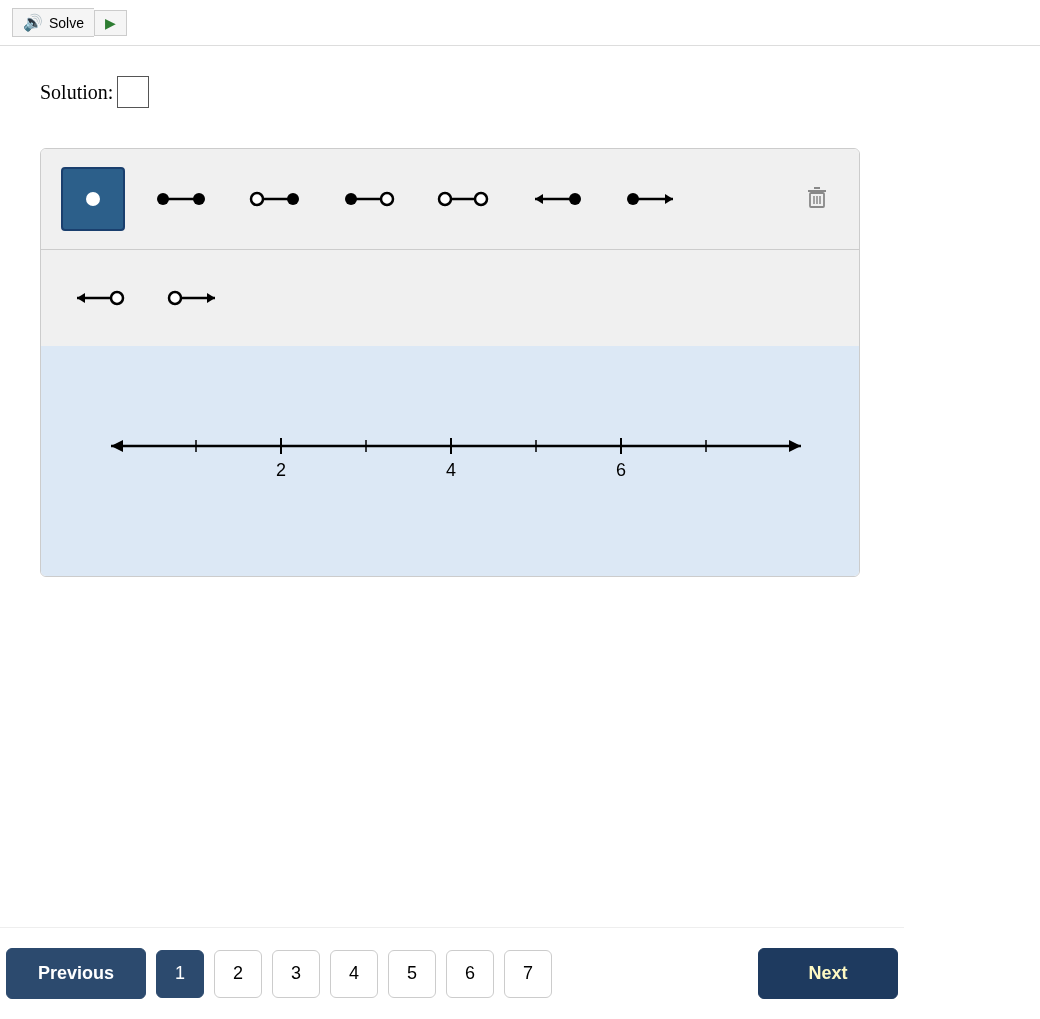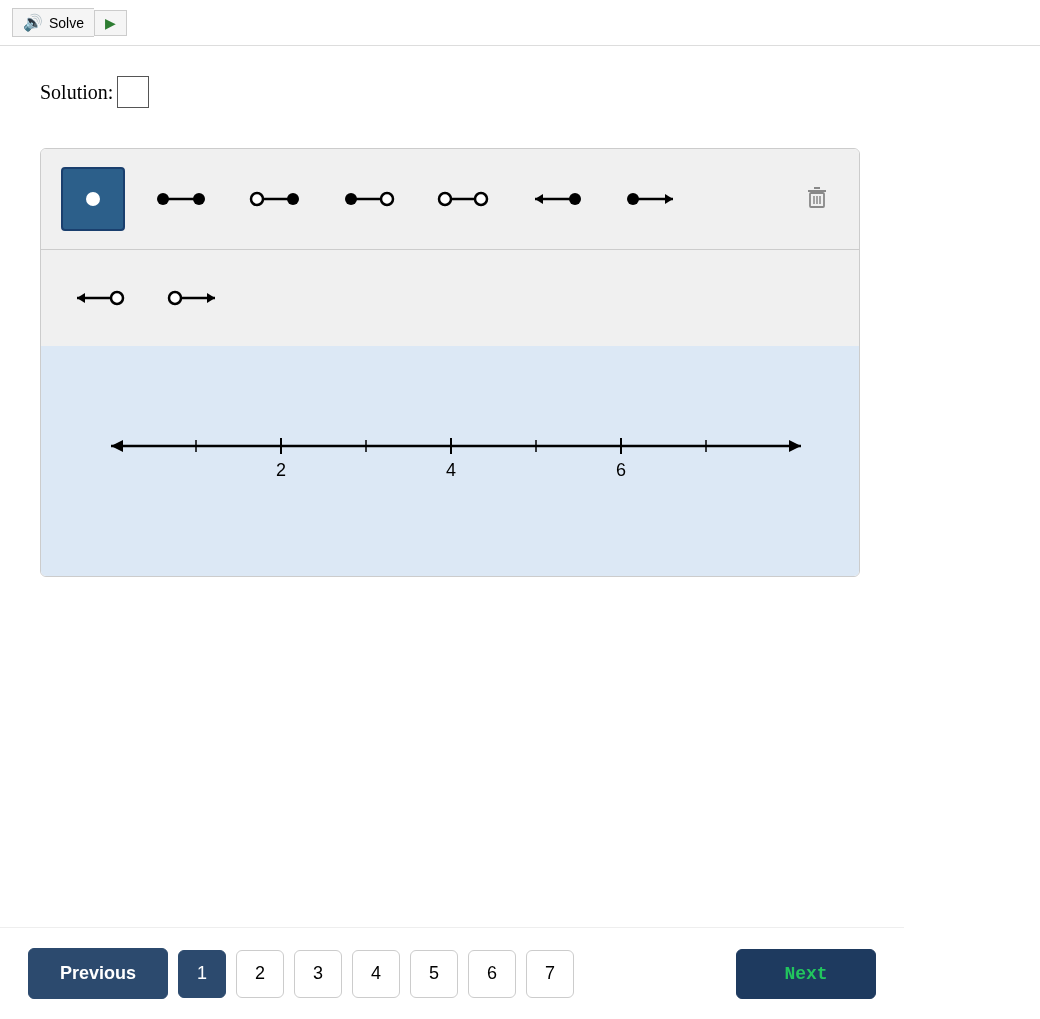--- a/index.html
+++ b/index.html
@@ -134,21 +134,21 @@
     }
 
     
     .nav-bar {
       position: fixed;
       bottom: 0;
       left: 0;
       width: 904px;
       background: #fff;
       border-top: 1px solid #eee;
-      padding: 20px 28px;
+      padding: 20px 6px;
       display: flex;
       align-items: center;
       gap: 10px;
     }
 
     .nav-btn {
       padding: 14px 28px;
       border-radius: 6px;
       border: 1px solid #ccc;
       cursor: pointer;
@@ -157,25 +157,24 @@
       font-weight: 600;
     }
     .nav-prev {
       background: #2c4a6e;
       color: #fff;
       border-color: #2c4a6e;
       min-width: 140px;
     }
     .nav-next {
       background: #1e3a5f;
-      color: #22c55e;
+      color: #fef9c3;
       border-color: #1e3a5f;
       min-width: 140px;
       margin-left: auto;
-      font-family: Liberation Mono, monospace;
     }
     .page-num-btn {
       width: 48px;
       height: 48px;
       border-radius: 6px;
       border: 1px solid #ccc;
       background: #fff;
       font-size: 18px;
       font-family: Arial, sans-serif;
       cursor: pointer;

